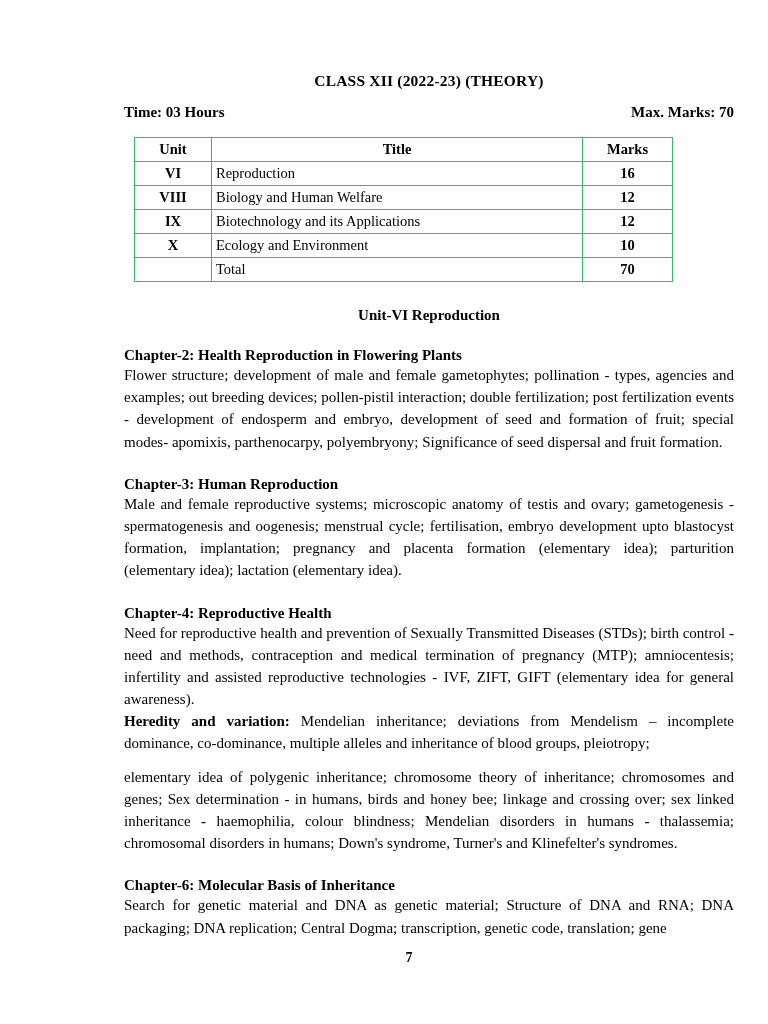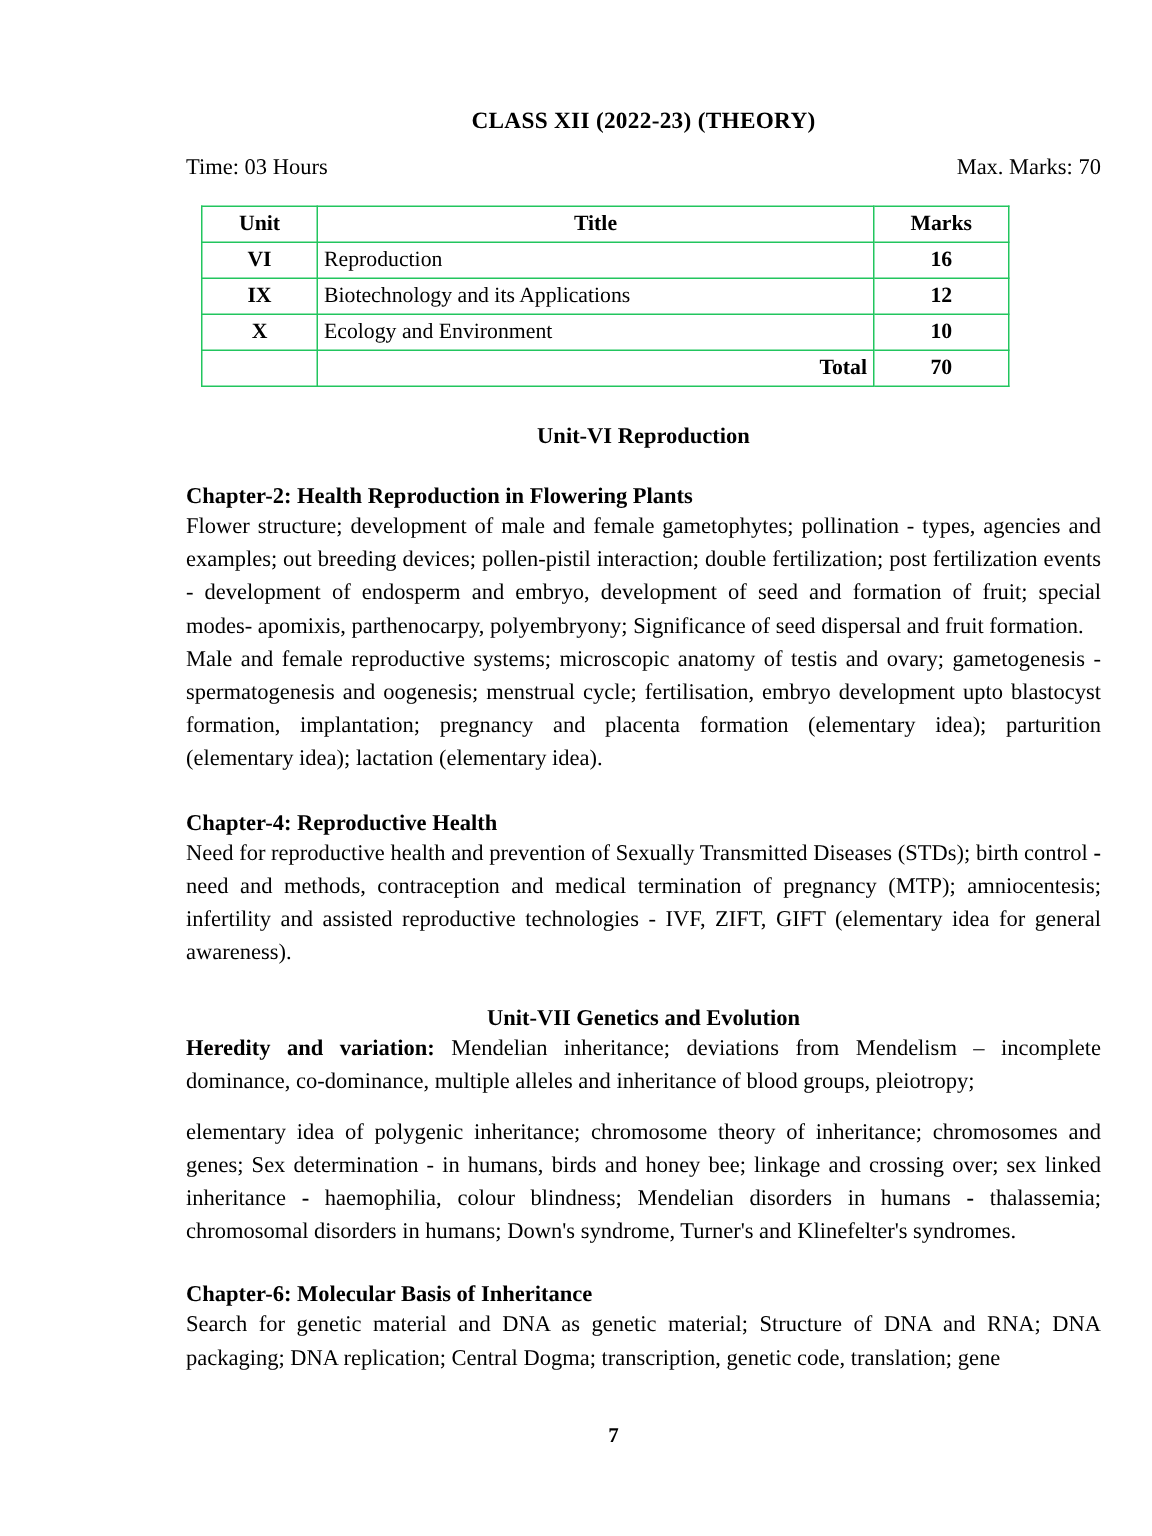--- a/index.html
+++ b/index.html
@@ -36,21 +36,21 @@
     font-weight: bold;
     font-size: 15.5px;
     letter-spacing: 0.2px;
     margin: 0;
     padding-top: 72px;
   }
   .exam-meta {
     display: flex;
     justify-content: space-between;
     align-items: center;
-    font-weight: normal;
+    font-weight: bold;
     font-size: 15px;
     margin-top: 14px;
   }
 
   
   .table-wrap {
     margin-top: 16px;
     padding-left: 10px;
   }
   table.marks-table {
@@ -66,22 +66,22 @@
     vertical-align: middle;
   }
   .col-unit   { width: 68px; text-align: center; font-weight: bold; }
   .col-title  { width: 362px; text-align: left; }
   .col-marks  { width: 81px; text-align: center; font-weight: bold; }
   .marks-table thead th {
     text-align: center;
     font-weight: bold;
   }
   .total-label {
-    text-align: right;
-    font-weight: bold;
+    text-align: left;
+    font-weight: normal;
   }
 
   
   .unit-heading {
     text-align: center;
     font-weight: bold;
     font-size: 15px;
     margin: 25px 0 0 0;
   }
   .chapter-heading {
@@ -133,20 +133,25 @@
             <th class="col-marks">Marks</th>
           </tr>
         </thead>
         <tbody>
           <tr>
             <td class="col-unit">VI</td>
             <td class="col-title">Reproduction</td>
             <td class="col-marks">16</td>
           </tr>
           <tr>
+            <td class="col-unit">VIII</td>
+            <td class="col-title">Biology and Human Welfare</td>
+            <td class="col-marks">12</td>
+          </tr>
+          <tr>
             <td class="col-unit">IX</td>
             <td class="col-title">Biotechnology and its Applications</td>
             <td class="col-marks">12</td>
           </tr>
           <tr>
             <td class="col-unit">X</td>
             <td class="col-title">Ecology and Environment</td>
             <td class="col-marks">10</td>
           </tr>
           <tr>
@@ -156,26 +161,26 @@
           </tr>
         </tbody>
       </table>
     </div>
 
     <div class="unit-heading">Unit-VI Reproduction</div>
 
     <div class="chapter-heading">Chapter-2: Health Reproduction in Flowering Plants</div>
     <p class="body-text tight">Flower structure; development of male and female gametophytes; pollination - types, agencies and examples; out breeding devices; pollen-pistil interaction; double fertilization; post fertilization events - development of endosperm and embryo, development of seed and formation of fruit; special modes- apomixis, parthenocarpy, polyembryony; Significance of seed dispersal and fruit formation.</p>
 
+    <div class="chapter-heading">Chapter-3: Human Reproduction</div>
     <p class="body-text tight">Male and female reproductive systems; microscopic anatomy of testis and ovary; gametogenesis -spermatogenesis and oogenesis; menstrual cycle; fertilisation, embryo development upto blastocyst formation, implantation; pregnancy and placenta formation (elementary idea); parturition (elementary idea); lactation (elementary idea).</p>
 
     <div class="chapter-heading">Chapter-4: Reproductive Health</div>
     <p class="body-text tight"><span>Need for reproductive health and prevention of Sexually Transmitted Diseases (STDs); birth control </span><span class="bold-dash">-</span><span> need and methods, contraception and medical termination of pregnancy (MTP); amniocentesis; infertility and assisted reproductive technologies - IVF, ZIFT, GIFT (elementary idea for general awareness).</span></p>
 
-    <div class="unit-heading">Unit-VII Genetics and Evolution</div>
 
     <p class="body-text tight"><span class="inline-bold">Heredity and variation:</span><span> Mendelian inheritance; deviations from Mendelism – incomplete dominance, co-dominance, multiple alleles and inheritance of blood groups, pleiotropy;</span></p>
     <p class="body-text para-gap"><span>elementary idea of polygenic inheritance; chromosome theory of inheritance; chromosomes and genes; Sex determination - in humans, birds and honey bee; linkage and crossing over; sex linked inheritance </span><span class="bold-dash">-</span><span> haemophilia, colour blindness; Mendelian disorders in humans </span><span class="bold-dash">-</span><span> thalassemia; chromosomal disorders in humans; Down's syndrome, Turner's and Klinefelter's syndromes.</span></p>
 
     <div class="chapter-heading">Chapter-6: Molecular Basis of Inheritance</div>
     <p class="body-text tight">Search for genetic material and DNA as genetic material; Structure of DNA and RNA; DNA packaging; DNA replication; Central Dogma; transcription, genetic code, translation; gene</p>
 
   </div>
 
   <div class="page-number">7</div>

